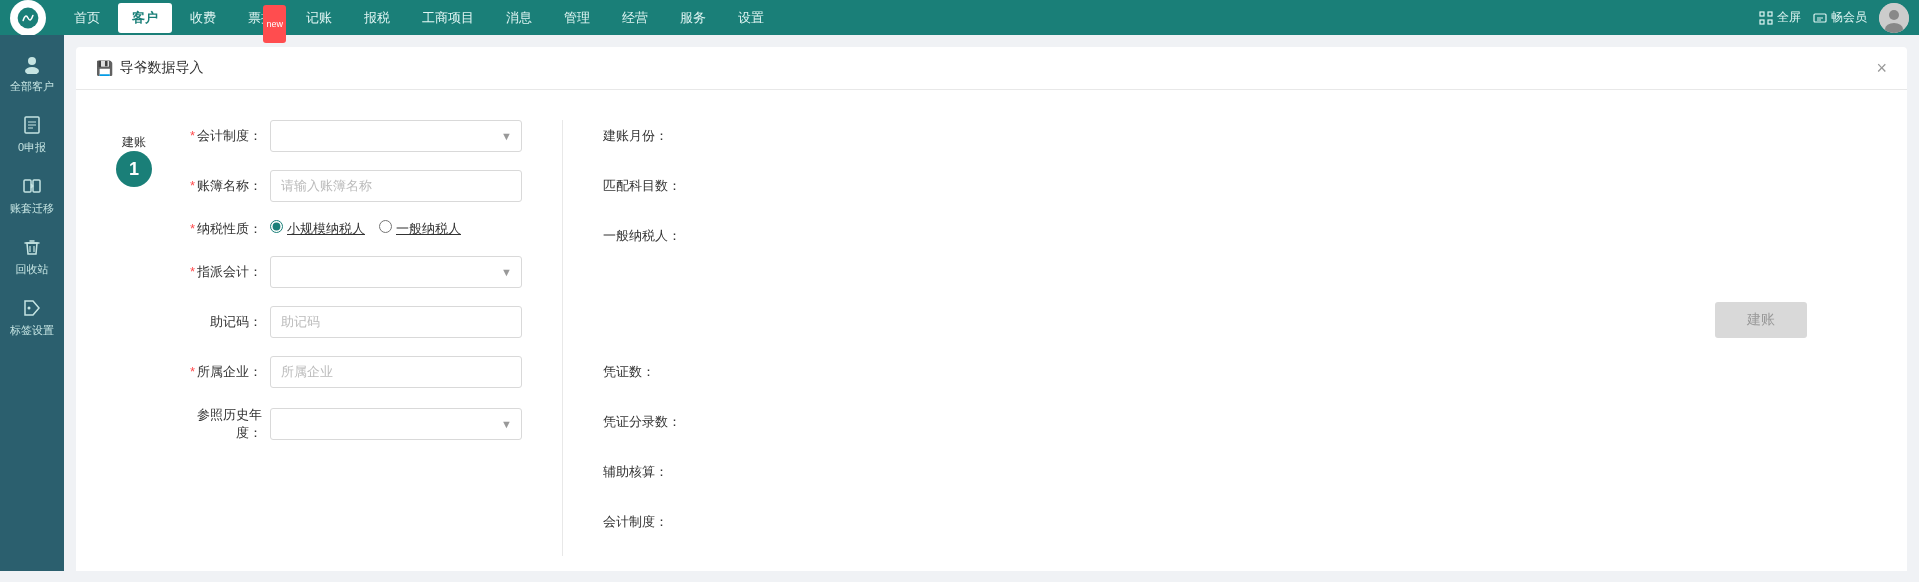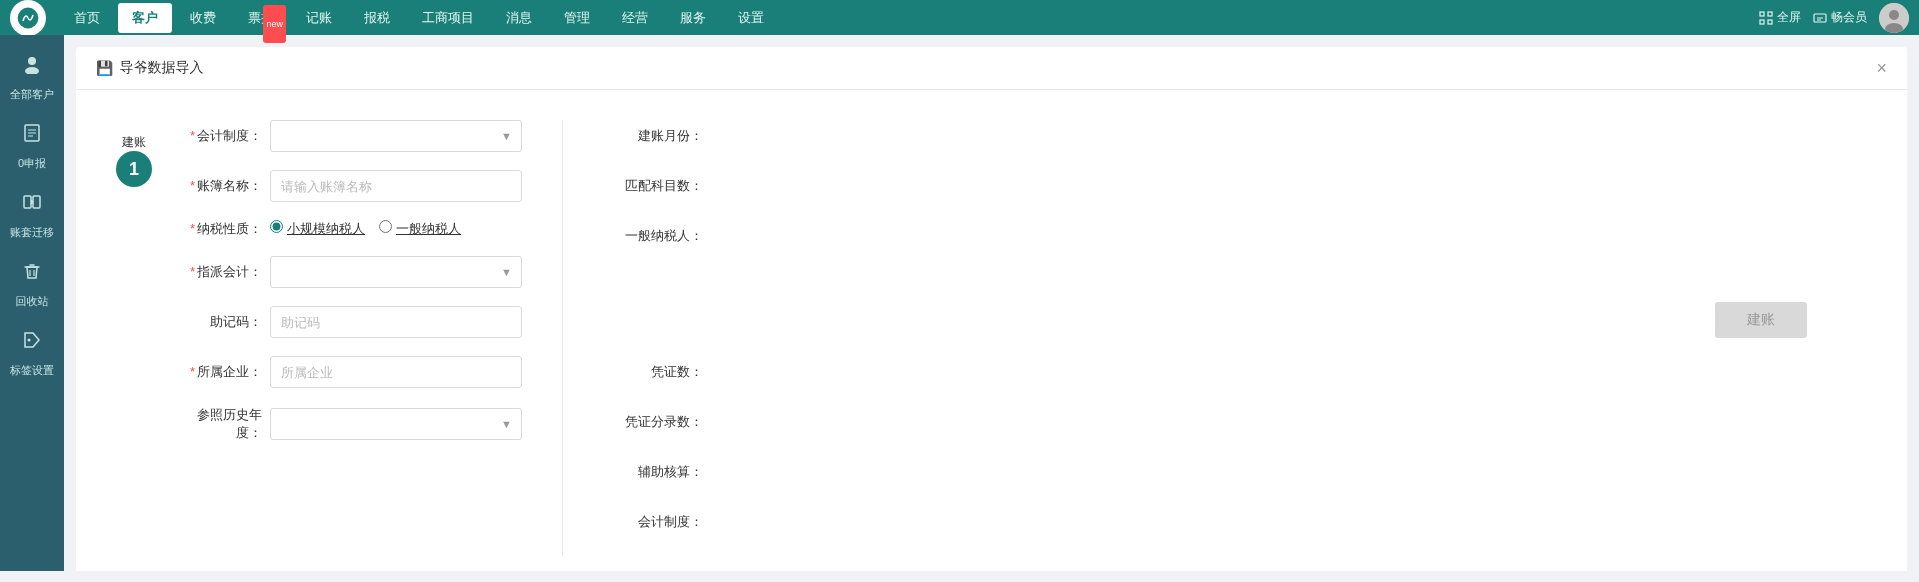--- a/index.html
+++ b/index.html
@@ -92,21 +92,21 @@
     }
     .sidebar-item {
       width: 100%;
       display: flex;
       flex-direction: column;
       align-items: center;
       padding: 10px 0;
       cursor: pointer;
       color: #c5e4e2;
       font-size: 11px;
-      gap: 12px;
+      gap: 4px;
     }
     .sidebar-icon {
       width: 22px;
       height: 22px;
       display: flex;
       align-items: center;
       justify-content: center;
     }
     .sidebar-icon svg { width: 20px; height: 20px; fill: #c5e4e2; }
 
@@ -206,20 +206,21 @@
     }
     .form-control {
       flex: 1;
       height: 32px;
       border: 1px solid #d9d9d9;
       border-radius: 3px;
       padding: 0 10px;
       font-size: 13px;
       color: #333;
       outline: none;
+      font-family: Liberation Mono, monospace;
     }
     .form-control::placeholder { color: #bbb; }
     .form-select {
       flex: 1;
       height: 32px;
       border: 1px solid #d9d9d9;
       border-radius: 3px;
       padding: 0 10px;
       font-size: 13px;
       color: #333;
@@ -316,21 +317,21 @@
       padding-top: 0;
     }
     .right-row {
       display: flex;
       align-items: center;
       margin-bottom: 18px;
       gap: 8px;
     }
     .right-label {
       width: 100px;
-      text-align: right;
+      text-align: left;
       font-size: 13px;
       color: #333;
       flex-shrink: 0;
     }
     .right-value {
       flex: 1;
       font-size: 13px;
       color: #333;
       height: 32px;
       display: flex;

